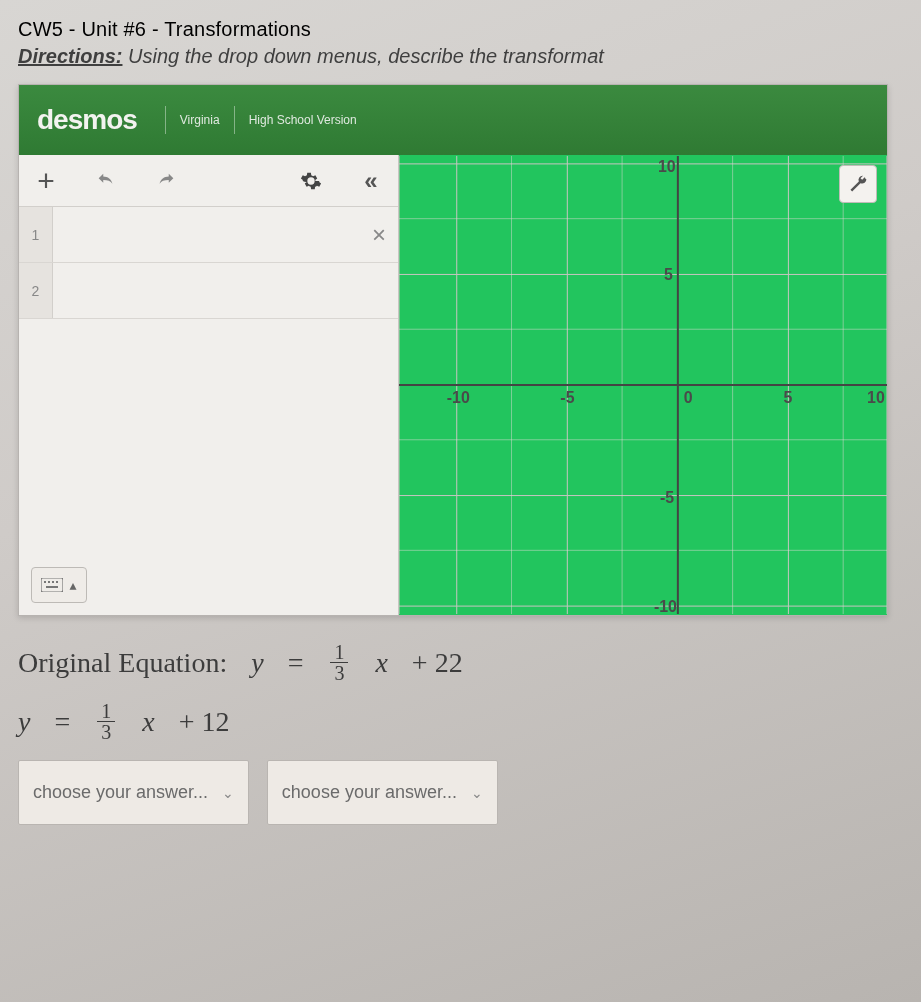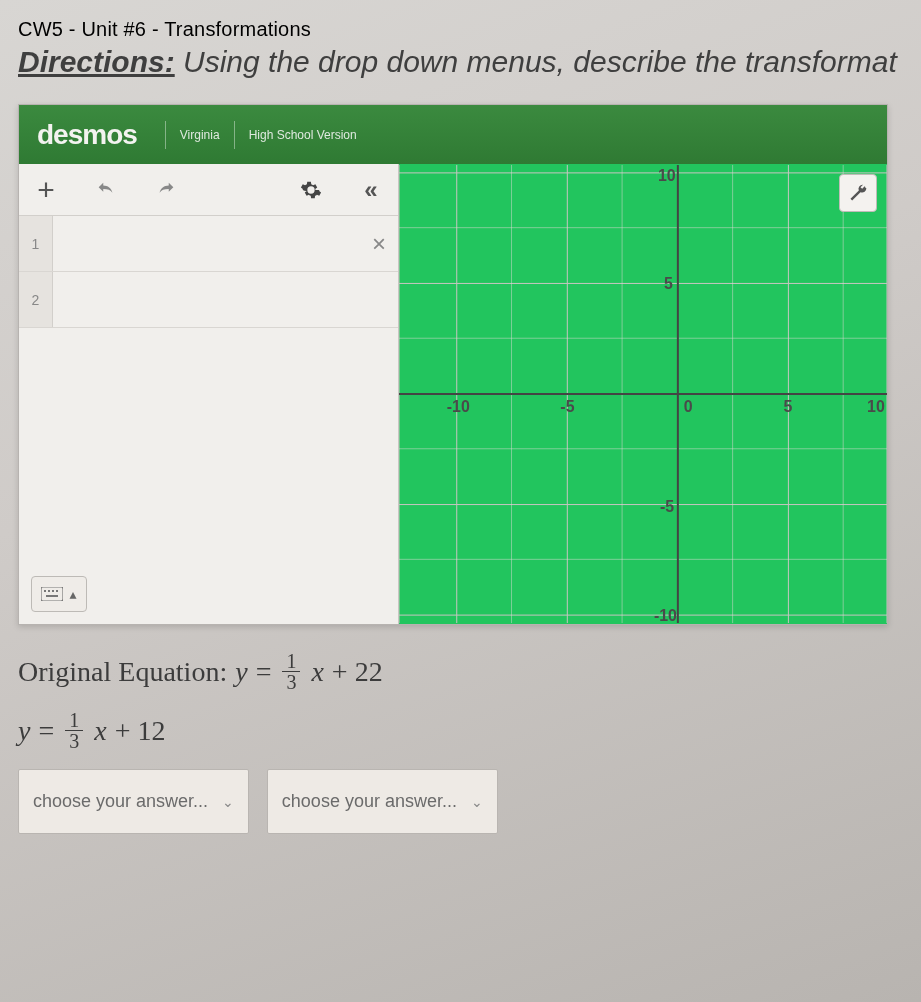--- a/index.html
+++ b/index.html
@@ -13,41 +13,41 @@
     overflow: hidden;
     position: relative;
   }
   .header-small {
     font-size: 20px;
     color: #000000;
     margin-bottom: 4px;
     letter-spacing: 0.2px;
   }
   .directions {
-    font-size: 30px;
+    font-size: 20px;
     color: #3f3f3f;
     font-style: italic;
-    margin-bottom: 25px;
+    margin-bottom: 16px;
   }
   .directions .label {
     font-weight: bold;
     text-decoration: underline;
     font-style: italic;
   }
   .desmos-wrap {
     width: 870px;
     border: 1px solid #b7b3b0;
     background: #e8e6e3;
     box-shadow: 0 2px 6px rgba(0,0,0,0.15);
   }
   .desmos-header {
     background: #2e7d32;
     background: linear-gradient(180deg,#3b8a3f 0%, #2f7a33 100%);
     color: #fff;
-    height: 59px;
+    height: 70px;
     display: flex;
     align-items: center;
     padding: 0 18px;
     font-size: 22px;
   }
   .desmos-logo {
     font-weight: 600;
     font-size: 28px;
     letter-spacing: -1px;
     color: #f3f3f0;
@@ -153,21 +153,21 @@
     margin-top: 26px;
     width: 870px;
   }
   .eq-line {
     font-family: Georgia, 'Times New Roman', serif;
     font-size: 28px;
     color: #3c3c3c;
     margin-bottom: 18px;
     display: flex;
     align-items: center;
-    gap: 8px;
+    gap: 24px;
   }
   .frac {
     display: inline-flex;
     flex-direction: column;
     align-items: center;
     font-size: 20px;
     line-height: 1;
     vertical-align: middle;
     margin: 0 3px;
   }

